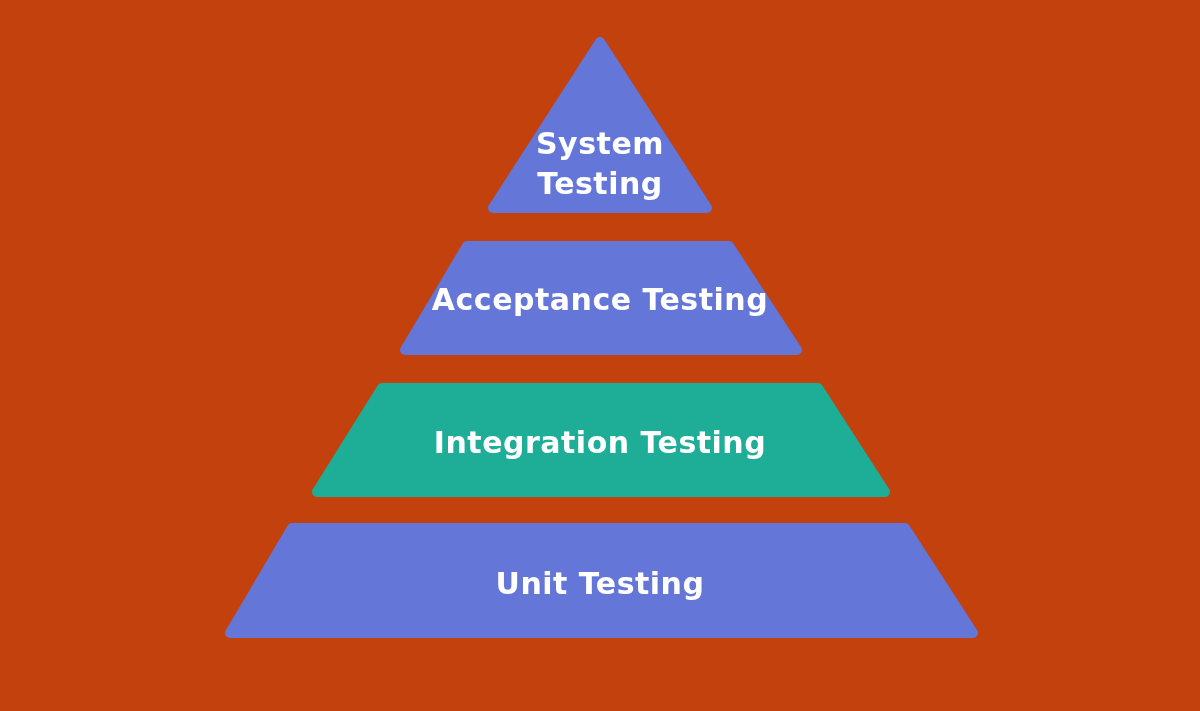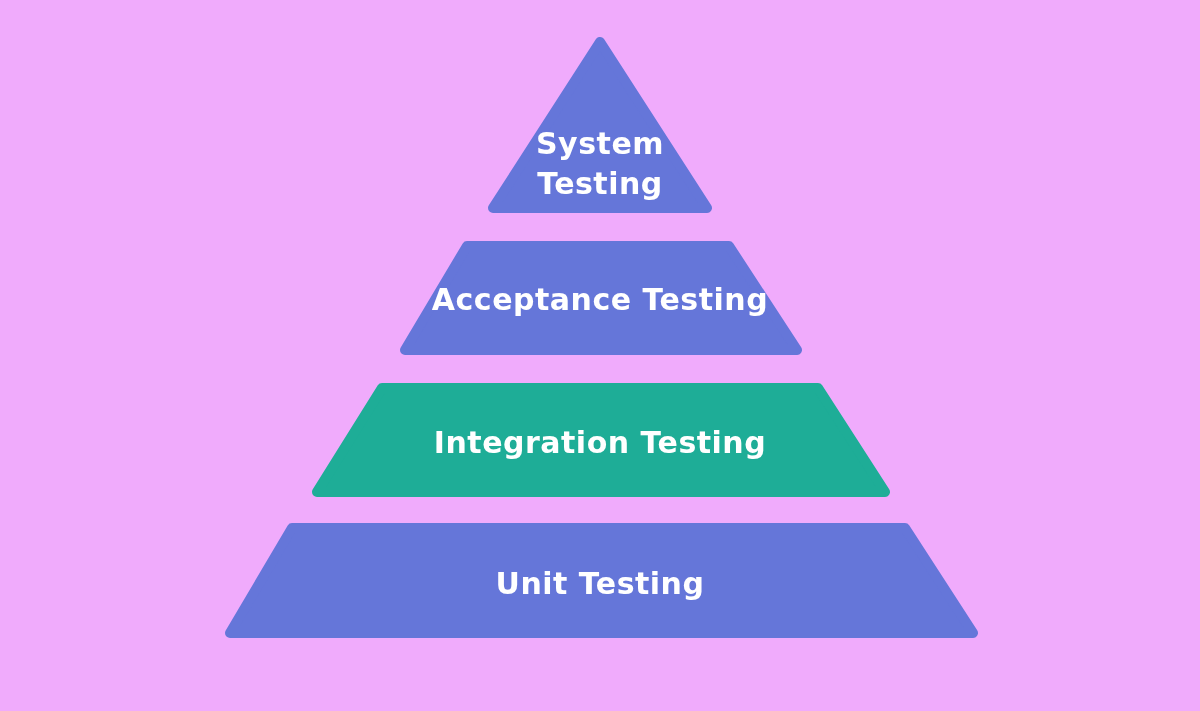--- a/index.html
+++ b/index.html
@@ -8,21 +8,21 @@
     width: 1200px;
     height: 711px;
     background: #ffffff;
     overflow: hidden;
     font-family: "DejaVu Sans", "Liberation Sans", sans-serif;
   }
   .stage {
     position: relative;
     width: 1200px;
     height: 711px;
-    background: #f0abfc;
+    background: #c2410c;
   }
   svg { display: block; }
   .level-label {
     font-family: "DejaVu Sans", "Liberation Sans", sans-serif;
     font-weight: 700;
     font-size: 30px;
     letter-spacing: 0.5px;
   }
 </style>
 </head>

